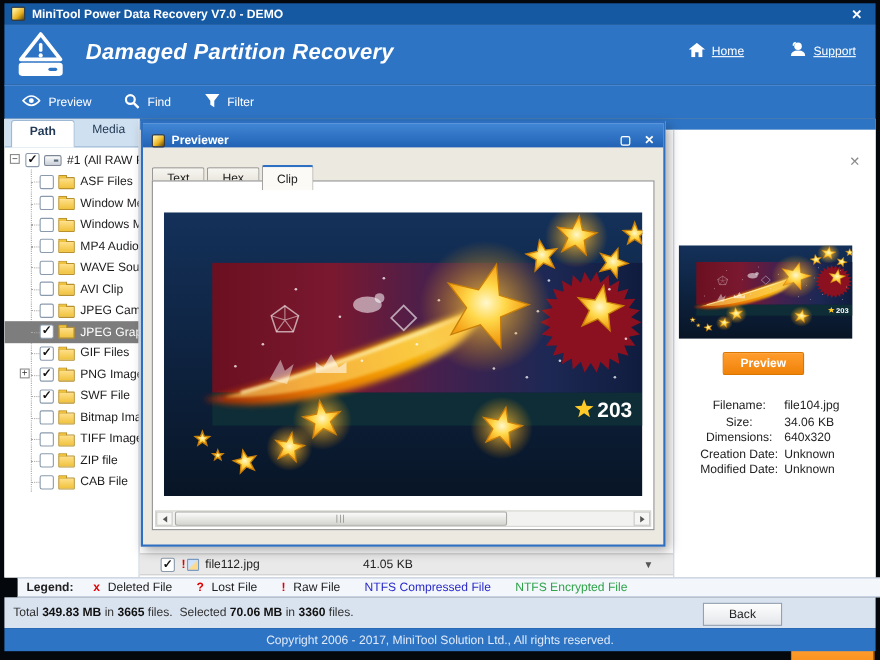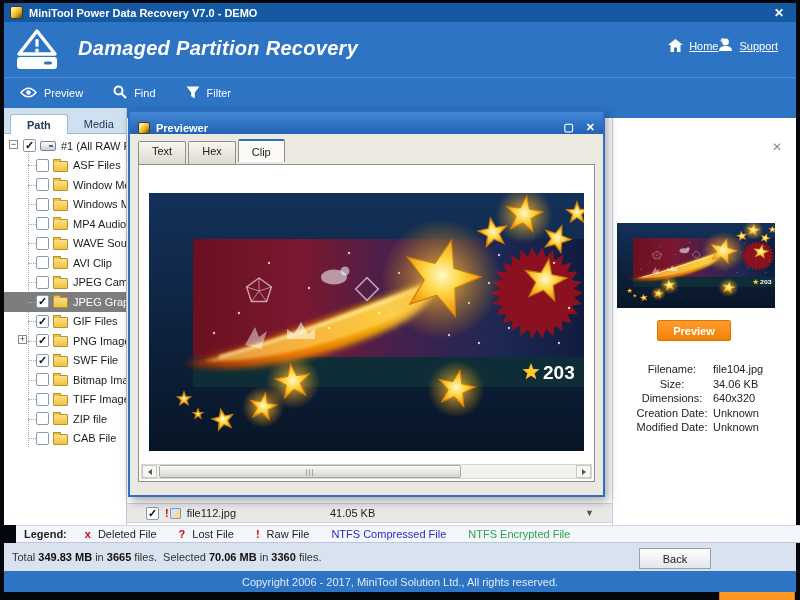--- a/index.html
+++ b/index.html
@@ -12,38 +12,38 @@
     display:flex;align-items:center;padding:0 6px;color:#fff;font-size:11px;font-weight:bold;}
   .app-icon{width:13px;height:13px;border-radius:2px;margin-right:6px;
     background:linear-gradient(135deg,#ffe98a 20%,#e8b01e 60%,#5a4708 100%);
     border:1px solid #3a3a3a;flex:none;}
   .titlebar .close{margin-left:auto;cursor:default;font-weight:bold;font-size:12px;padding:0 6px;}
 
   
   .header{position:absolute;left:4px;top:22px;width:792px;height:55px;background:#2e74c4;color:#fff;text-decoration:underline;}
   .hdr-icon{position:absolute;left:10px;top:5px;}
   .hdr-title{position:absolute;left:74px;top:15px;font-size:20px;font-weight:bold;font-style:italic;letter-spacing:.3px;}
-  .hdr-links{position:absolute;right:18px;top:16px;display:flex;align-items:center;}
+  .hdr-links{position:absolute;right:18px;top:16px;display:flex;gap:42px;align-items:center;}
   .hdr-link{display:flex;align-items:center;gap:6px;font-size:11px;color:#fff;cursor:pointer;}
   .hdr-link .lbl{text-decoration:underline;}
 
   
   .toolbar{position:absolute;left:4px;top:77px;width:792px;height:31px;background:#2e74c4;
     border-top:1px solid #4f8bd2;display:flex;align-items:center;gap:30px;padding-left:16px;color:#fff;}
   .tool{display:flex;align-items:center;gap:7px;font-size:11px;cursor:pointer;}
 
   
   .main-bg{position:absolute;left:4px;top:108px;width:792px;height:417px;background:#e7edf5;}
   .content-strip{position:absolute;left:127px;top:108px;width:669px;height:10px;background:#2e74c4;}
 
   
   .sidebar{position:absolute;left:4px;top:108px;width:123px;height:417px;background:#fff;
     border-right:1px solid #b9c7d8;overflow:hidden;}
   .side-tabs{height:26px;background:#cfe0f1;border-bottom:1px solid #9fb8d4;display:flex;
-    align-items:flex-end;padding-left:6px;white-space:nowrap;}
+    padding-left:6px;white-space:nowrap;}
   .side-tab{font-size:11px;padding:4px 16px 3px;color:#223a55;cursor:pointer;}
   .side-tab.active{background:#fff;border:1px solid #9fb8d4;border-bottom:none;
     border-radius:3px 3px 0 0;position:relative;top:1px;font-weight:bold;}
   .tree{position:relative;padding-top:2px;}
   .tree-guide{position:absolute;left:24px;top:20px;bottom:0;height:293px;border-left:1px dotted #a8a8a8;}
   .tree-row{position:relative;height:19.5px;display:flex;align-items:center;font-size:11px;color:#1c1c1c;
     white-space:nowrap;cursor:pointer;padding-left:32px;}
   .tree-row.root{padding-left:19px;}
   .tree-row.selected{background:#7d7d7d;color:#fff;}
   .tree-row .stub{position:absolute;left:24px;top:50%;width:8px;border-top:1px dotted #a8a8a8;}
@@ -86,21 +86,21 @@
   .field-row .flabel{width:82px;}
 
   
   .dialog{position:absolute;left:128px;top:110px;width:477px;height:387px;background:#ece9e0;
     border:2px solid #2f6fc1;box-shadow:3px 4px 10px rgba(0,0,0,.35);}
   .dlg-titlebar{height:22px;background:linear-gradient(#4287d6,#2162b4);display:flex;align-items:flex-end;
     padding:0 8px;color:#fff;font-size:11px;font-weight:bold;}
   .dlg-titlebar .app-icon{width:12px;height:12px;}
   .dlg-btns{margin-left:auto;display:flex;gap:12px;font-size:11px;font-weight:bold;}
   .dlg-btns span{cursor:pointer;}
-  .dlg-tabs{display:flex;padding:7px 0 0 8px;}
+  .dlg-tabs{display:flex;padding:18px 0 0 8px;}
   .dlg-tab{font-size:11px;padding:3px 13px 4px;background:linear-gradient(#f7f6f1,#ddd9cd);
     border:1px solid #8f8f8f;border-bottom:none;border-radius:2px 2px 0 0;margin-right:2px;color:#222;cursor:pointer;}
   .dlg-tab.active{background:#fbfaf6;border-top:2px solid #2f6fc1;position:relative;top:-2px;padding-top:5px;z-index:2;}
   .dlg-content{position:absolute;left:8px;right:8px;top:52px;bottom:13px;background:#fff;
     border:1px solid #8f8f8f;}
   .scene-main{position:absolute;left:10px;top:28px;width:435px;height:258px;}
   .hscroll{position:absolute;left:2px;right:2px;bottom:2px;height:15px;background:#f2f2f0;
     border:1px solid #d4d4d0;display:flex;align-items:center;}
   .sbtn{width:15px;height:13px;background:#f6f6f4;border:1px solid #c9c9c5;display:flex;
     align-items:center;justify-content:center;cursor:pointer;}

